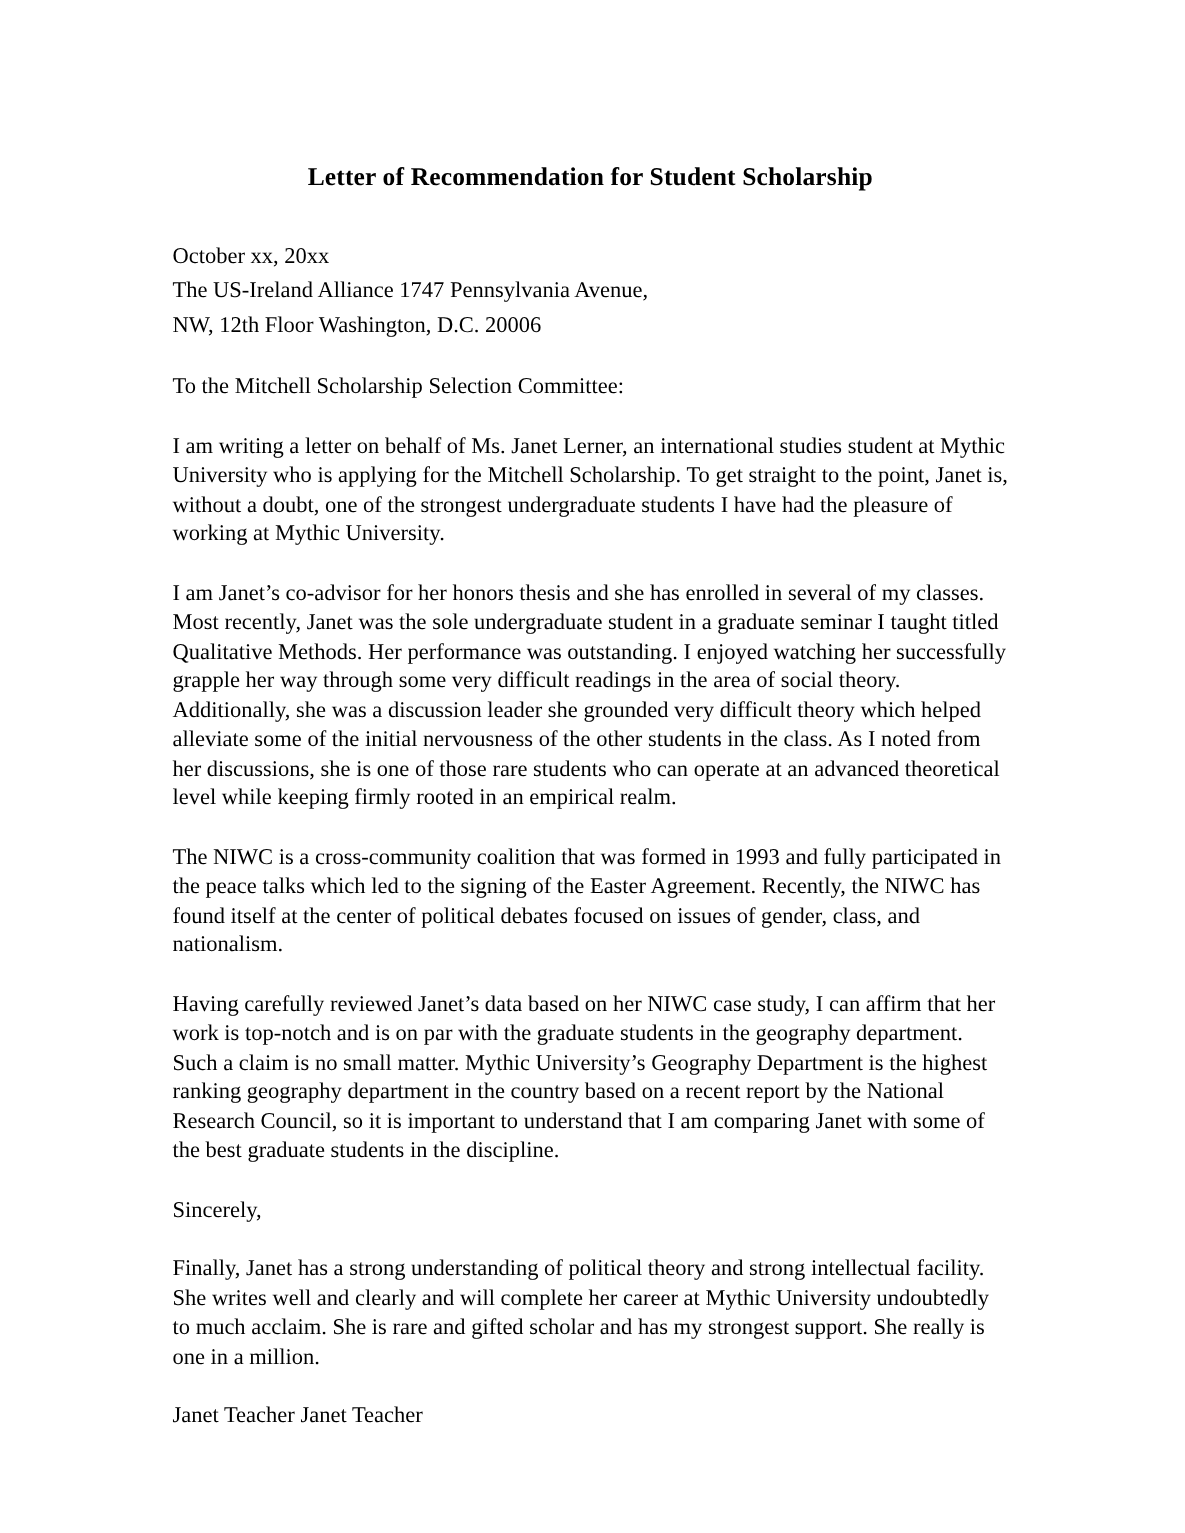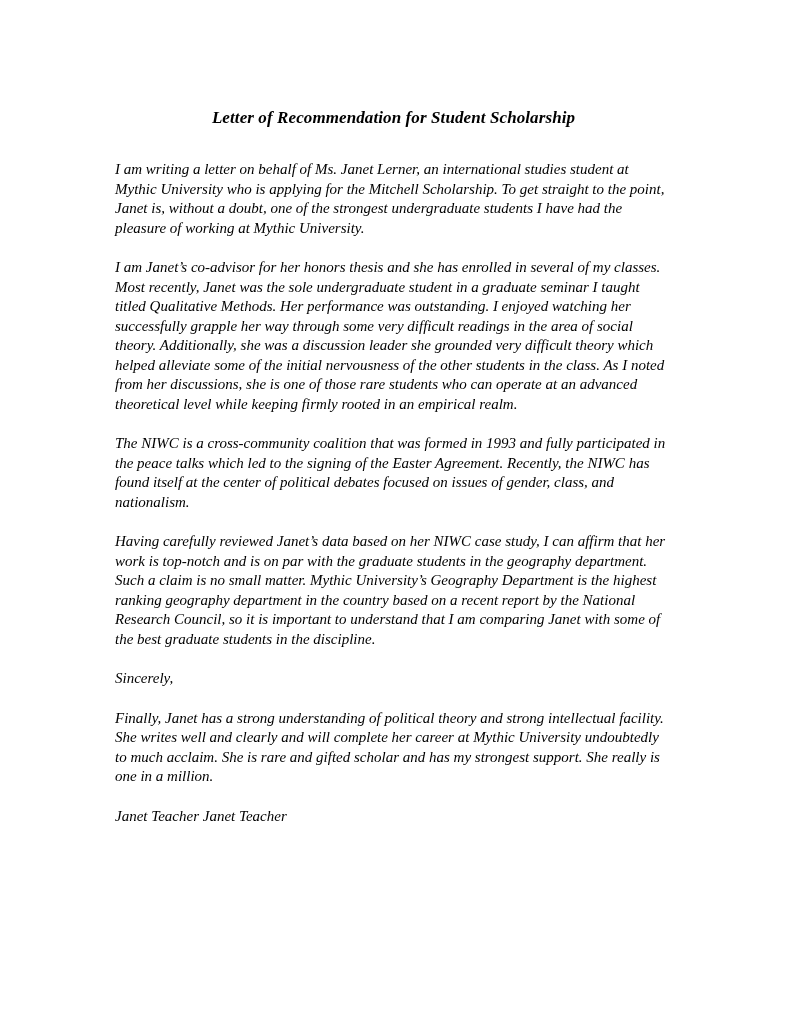--- a/index.html
+++ b/index.html
@@ -12,21 +12,20 @@
     height: 1022px;
     font-family: "Liberation Serif", "DejaVu Serif", serif;
     color: #000000;
   }
   .page {
     box-sizing: border-box;
     width: 790px;
     height: 1022px;
     padding: 108px 118px 60px 115px;
     background: #ffffff;
-    font-style: italic;
   }
   .letter-title {
     font-size: 17px;
     font-weight: bold;
     text-align: center;
     margin: 0 0 32px 0;
     letter-spacing: 0.1px;
   }
   .para {
     font-size: 15px;
@@ -41,21 +40,27 @@
     margin-bottom: 11px;
   }
 </style>
 </head>
 <body>
 
 <div class="page">
 
   <h1 class="letter-title">Letter of Recommendation for Student Scholarship</h1>
 
+  <p class="para addr-block">
+    <span>October xx, 20xx</span><br>
+    <span>The US-Ireland Alliance 1747 Pennsylvania Avenue,</span><br>
+    <span>NW, 12th Floor Washington, D.C. 20006</span>
+  </p>
 
+  <p class="para">To the Mitchell Scholarship Selection Committee:</p>
 
   <p class="para">I am writing a letter on behalf of Ms. Janet Lerner, an international studies student at Mythic University who is applying for the Mitchell Scholarship. To get straight to the point, Janet is, without a doubt, one of the strongest undergraduate students I have had the pleasure of working at Mythic University.</p>
 
   <p class="para">I am Janet’s co-advisor for her honors thesis and she has enrolled in several of my classes. Most recently, Janet was the sole undergraduate student in a graduate seminar I taught titled Qualitative Methods. Her performance was outstanding. I enjoyed watching her successfully grapple her way through some very difficult readings in the area of social theory. Additionally, she was a discussion leader she grounded very difficult theory which helped alleviate some of the initial nervousness of the other students in the class. As I noted from her discussions, she is one of those rare students who can operate at an advanced theoretical level while keeping firmly rooted in an empirical realm.</p>
 
   <p class="para">The NIWC is a cross-community coalition that was formed in 1993 and fully participated in the peace talks which led to the signing of the Easter Agreement. Recently, the NIWC has found itself at the center of political debates focused on issues of gender, class, and nationalism.</p>
 
   <p class="para">Having carefully reviewed Janet’s data based on her NIWC case study, I can affirm that her work is top-notch and is on par with the graduate students in the geography department. Such a claim is no small matter. Mythic University’s Geography Department is the highest ranking geography department in the country based on a recent report by the National Research Council, so it is important to understand that I am comparing Janet with some of the best graduate students in the discipline.</p>
 
   <p class="para">Sincerely,</p>

